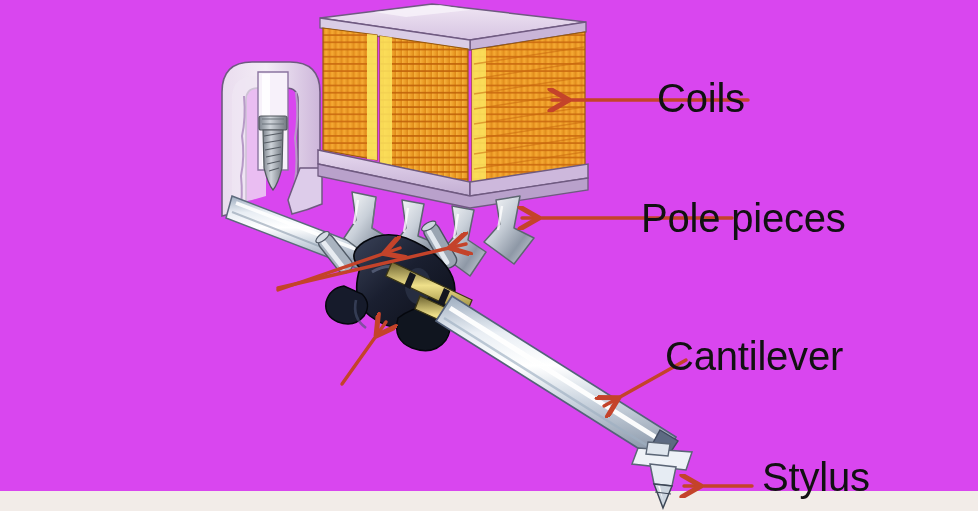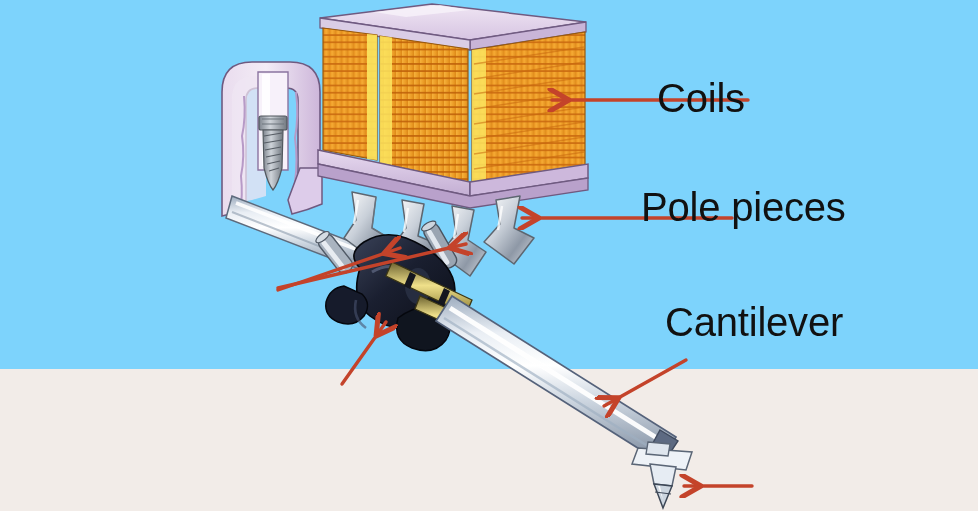--- a/index.html
+++ b/index.html
@@ -2,35 +2,35 @@
 <html><head>
 <meta charset="utf-8">
 <title>Phono Cartridge Diagram</title>
 <style>
   html,body{margin:0;padding:0;}
   body{
     width:978px;height:511px;overflow:hidden;
     font-family:"Liberation Sans","DejaVu Sans",sans-serif;
     background:#f2ece8;
   }
-  #stage{position:relative;width:978px;height:369px;background:#7dd3fc;}
+  #stage{position:relative;width:978px;height:491px;background:#d946ef;}
   #art{position:absolute;left:0;top:0;width:978px;height:511px;}
   .lbl{
     position:absolute;
     color:#111111;
     font-family:"Liberation Sans","DejaVu Sans",sans-serif;
     font-size:40px;
     line-height:44px;
     letter-spacing:-0.2px;
     white-space:nowrap;
     user-select:none;
   }
   #lbl-coils{left:657px;top:76px;}
-  #lbl-pole{left:641px;top:185px;}
-  #lbl-cantilever{left:665px;top:300px;}
+  #lbl-pole{left:641px;top:196px;}
+  #lbl-cantilever{left:665px;top:334px;}
   #lbl-stylus{left:762px;top:455px;}
   #lbl-magnets{left:106px;top:263px;}
   #lbl-pivot{left:249px;top:352px;}
 </style>
 </head>
 <body>
 
 <div id="stage">
 
   <svg id="art" viewBox="0 0 978 511" xmlns="http://www.w3.org/2000/svg">
@@ -242,14 +242,15 @@
       <line x1="752" y1="486" x2="684" y2="486"></line>
       <line x1="278" y1="290" x2="400" y2="248"></line>
       <line x1="278" y1="288" x2="466" y2="244"></line>
       <line x1="342" y1="384" x2="386" y2="322"></line>
     </g>
   </svg>
 
   <div class="lbl" id="lbl-coils">Coils</div>
   <div class="lbl" id="lbl-pole">Pole pieces</div>
   <div class="lbl" id="lbl-cantilever">Cantilever</div>
+  <div class="lbl" id="lbl-stylus">Stylus</div>
 
 </div>
 
 </body></html>

